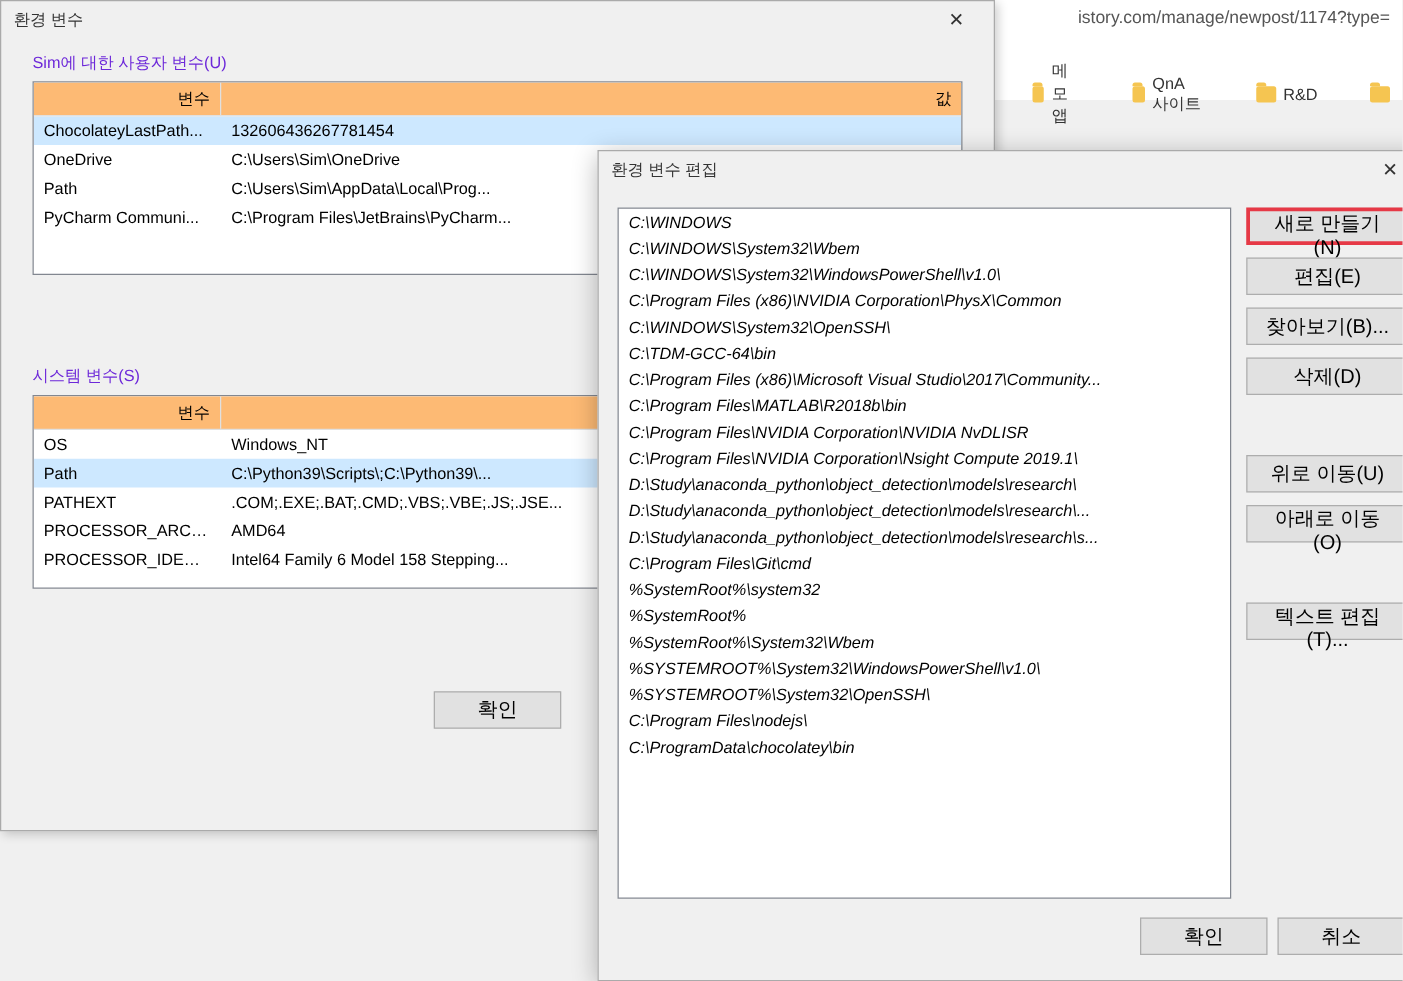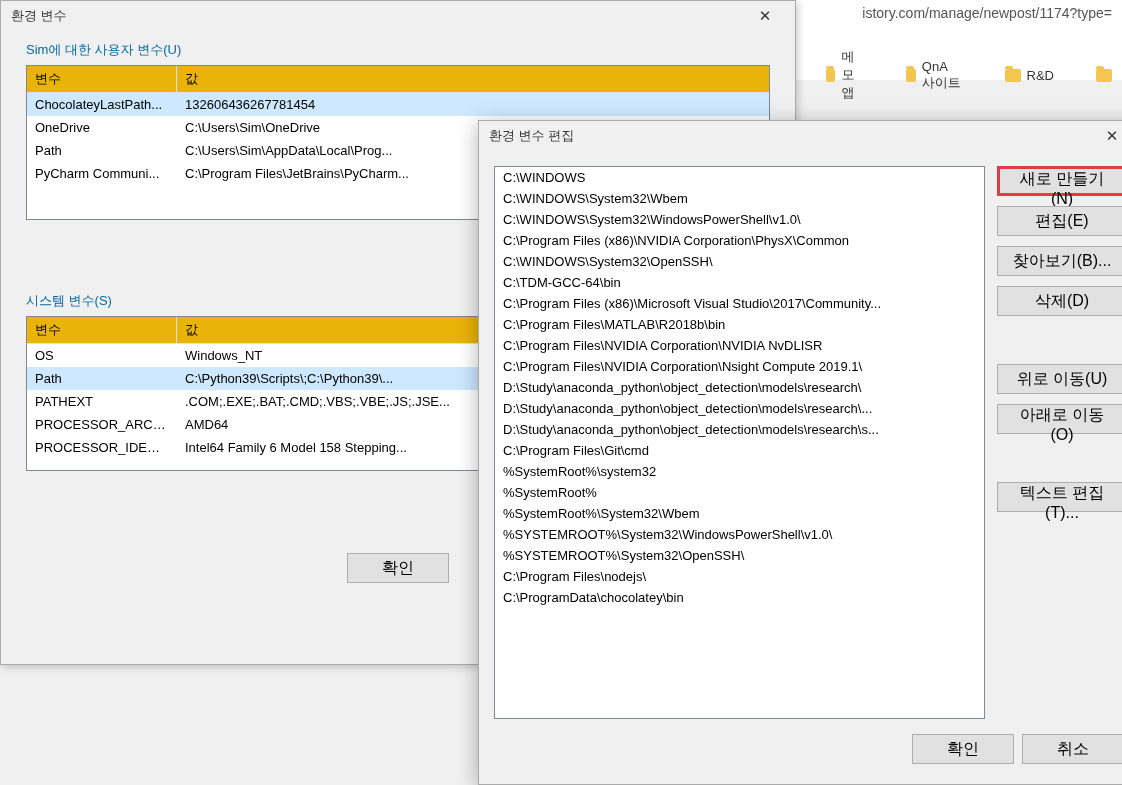--- a/index.html
+++ b/index.html
@@ -14,43 +14,43 @@
 .folder-icon::before { content: ''; position: absolute; top: -3px; left: 0; width: 8px; height: 3px; background: #f5c551; border-radius: 2px 2px 0 0; }
 
 
 .dialog { position: absolute; background: #f0f0f0; border: 1px solid #aaa; box-shadow: 2px 2px 8px rgba(0,0,0,0.2); }
 .titlebar { height: 30px; display: flex; align-items: center; padding: 0 10px; font-size: 13px; color: #333; }
 .titlebar .close { margin-left: auto; width: 40px; height: 30px; display: flex; align-items: center; justify-content: center; font-size: 15px; color: #333; }
 
 
 .env-dialog { left: 0; top: 0; width: 796px; height: 665px; }
 .group { margin: 10px 25px 0 25px; }
-.group-label { font-size: 13px; color: #0369a1; margin-bottom: 6px; }
+.group-label { font-size: 13px; color: #6d28d9; margin-bottom: 6px; }
 .listbox { background: #fff; border: 1px solid #828790; height: 155px; overflow: hidden; position: relative; }
-.listbox .header { display: flex; background: #eab308; border-bottom: 1px solid #e0e0e0; }
+.listbox .header { display: flex; background: #fdba74; border-bottom: 1px solid #e0e0e0; text-align: right; }
 .listbox .header .col { padding: 4px 8px; font-size: 13px; border-right: 1px solid #e0e0e0; }
 .listbox .header .col:first-child { width: 150px; }
 .listbox .header .col:last-child { flex: 1; border-right: none; }
 .listbox .rows { overflow-y: scroll; height: 128px; }
 .listbox .row { display: flex; padding: 2px 0; }
 .listbox .row.selected { background: #cde8ff; }
 .listbox .row .cell { padding: 2px 8px; font-size: 13px; white-space: nowrap; overflow: hidden; text-overflow: ellipsis; }
 .listbox .row .cell:first-child { width: 150px; }
 .listbox .row .cell:last-child { flex: 1; }
 
 .button-row { display: flex; justify-content: flex-end; gap: 8px; margin: 12px 25px 0 25px; }
 .btn { min-width: 102px; height: 30px; background: #e1e1e1; border: 1px solid #adadad; font-size: 16px; padding: 0 14px; cursor: pointer; }
 .btn-wide { min-width: 120px; }
 
 .bottom-buttons { display: flex; justify-content: center; gap: 8px; margin-top: 40px; }
 
 
 .edit-dialog { left: 478px; top: 120px; width: 665px; height: 665px; background: #f0f0f0; border: 1px solid #aaa; box-shadow: 0 4px 20px rgba(0,0,0,0.3); }
 .edit-content { display: flex; padding: 15px; gap: 12px; height: calc(100% - 80px); }
-.path-list { flex: 1; background: #fff; border: 1px solid #828790; overflow-y: scroll; }
+.path-list { flex: 1; background: #fff; border: 1px solid #828790; overflow-y: scroll; font-style: italic; }
 .path-list .path-item { padding: 3px 8px; font-size: 13px; white-space: nowrap; overflow: hidden; text-overflow: ellipsis; }
 .side-buttons { display: flex; flex-direction: column; gap: 10px; width: 130px; }
 .side-buttons .spacer { height: 28px; }
 .side-buttons .btn { width: 100%; }
 .btn-highlight { border: 3px solid #e63946 !important; background: #e1e1e1; }
 
 .edit-bottom { display: flex; justify-content: flex-end; gap: 8px; padding: 0 18px 18px 0; }
 
 .resize-grip { position: absolute; right: 2px; bottom: 2px; width: 14px; height: 14px; }
 .resize-grip::after { content: ''; position: absolute; right: 0; bottom: 0; width: 0; height: 0; border-left: 12px solid transparent; border-bottom: 12px solid #888; opacity: 0.4; }

